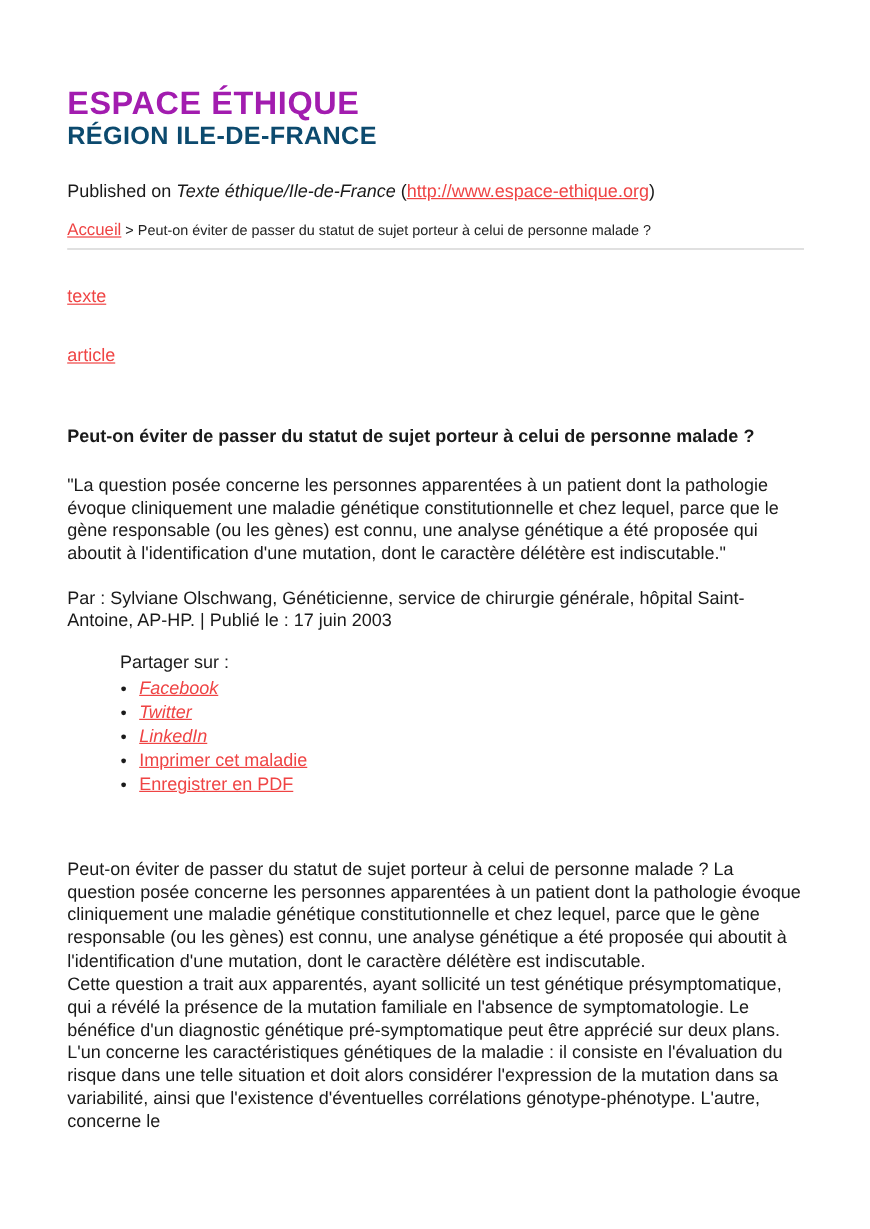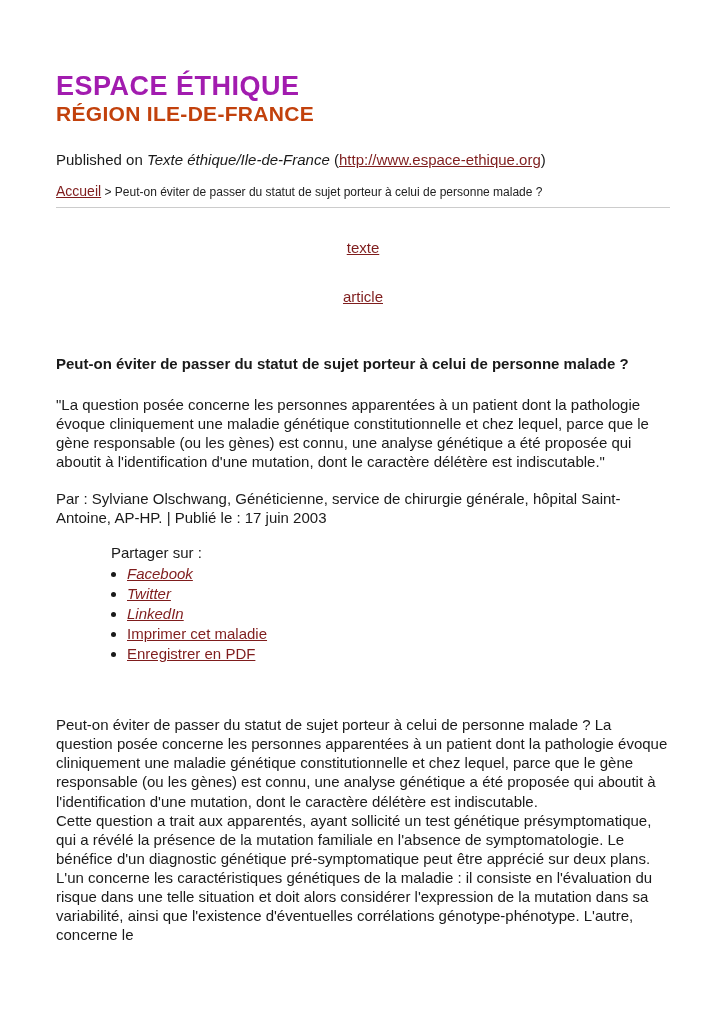--- a/index.html
+++ b/index.html
@@ -17,29 +17,29 @@
   
   .logo { margin-bottom: 24px; }
   .logo-line1 {
     color: #a21caf;
     font-size: 27px;
     font-weight: bold;
     letter-spacing: 0.5px;
     line-height: 1.1;
   }
   .logo-line2 {
-    color: #c2410c;
+    color: #0c4a6e;
     font-size: 21px;
     font-weight: bold;
     letter-spacing: 0.3px;
     line-height: 1.15;
   }
 
   a, .link {
-    color: #7f1d1d;
+    color: #ef4444;
     text-decoration: underline;
     cursor: pointer;
   }
 
   .published { margin: 0 0 14px 0; }
   .published .site-name { font-style: italic; }
 
   .breadcrumb {
     font-size: 12px;
     color: #222222;
@@ -47,33 +47,33 @@
   }
   .breadcrumb a { font-size: 14px; }
 
   hr.rule {
     border: none;
     border-top: 1px solid #cccccc;
     margin: 6px 0 0 0;
   }
 
   .view-link { display: inline-block; margin-top: 30px; }
-  .block { display: block; text-align: center; }
+  .block { display: block; }
 
   h1.article-title {
     font-size: 15px;
     font-weight: bold;
     margin: 48px 0 0 0;
     line-height: 1.27;
   }
 
   p.quote { margin: 22px 0 0 0; }
   p.byline { margin: 18px 0 0 0; }
 
-  .share-block { margin: 16px 0 0 55px; }
+  .share-block { margin: 16px 0 0 44px; }
   .share-label { margin: 0; }
   ul.share-list {
     margin: 2px 0 0 0;
     padding-left: 16px;
     list-style-type: disc;
   }
   ul.share-list li { margin: 1px 0; }
   ul.share-list li a.italic { font-style: italic; }
 
   p.excerpt-note { margin: 30px 0 0 0; }

